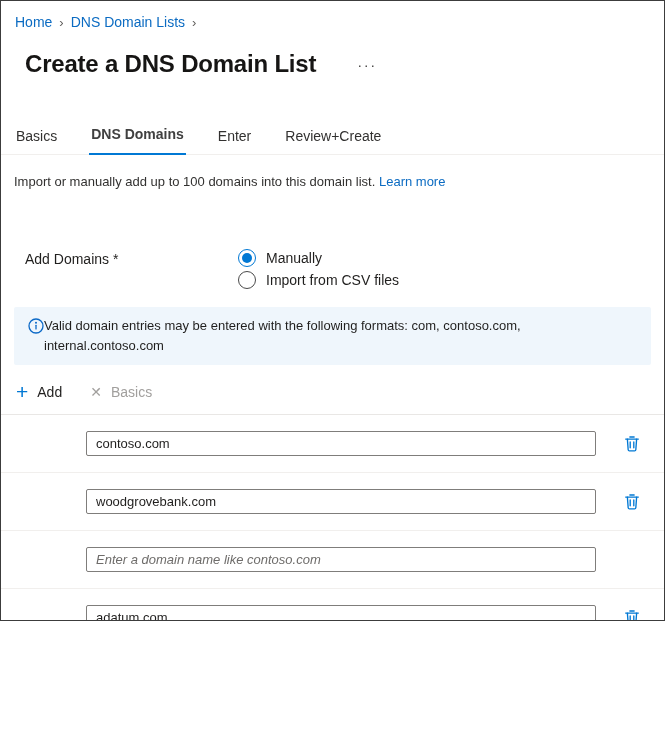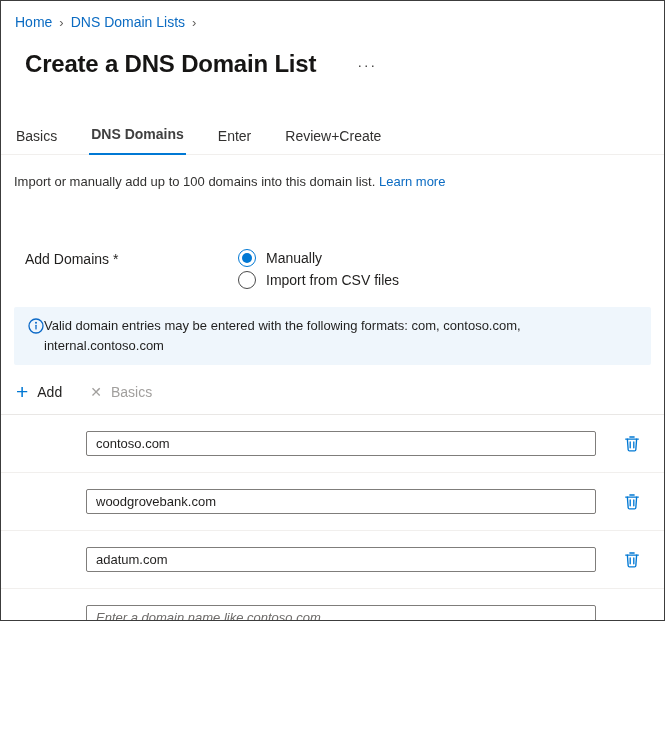--- a/index.html
+++ b/index.html
@@ -149,30 +149,30 @@
           <path d="M6.1 2.2h3.8"></path>
           <path d="M2.4 4.1h11.2"></path>
           <path d="M3.9 4.1l.7 9.4a1.1 1.1 0 0 0 1.1 1h4.6a1.1 1.1 0 0 0 1.1-1l.7-9.4"></path>
           <path d="M6.4 6.6v5.2"></path>
           <path d="M9.6 6.6v5.2"></path>
         </svg>
       </button>
     </div>
 
     <div class="grid-row">
+      <input class="domain-input" type="text" placeholder="Enter a domain name like contoso.com" style="">
+    </div>
+
+    <div class="grid-row">
       <input class="domain-input" type="text" value="adatum.com" style="">
       <button class="trash-btn">
         <svg width="18" height="19" viewBox="0 0 16 16" fill="none" stroke="#0078d4" stroke-width="1.2" stroke-linecap="round">
           <path d="M6.1 2.2h3.8"></path>
           <path d="M2.4 4.1h11.2"></path>
           <path d="M3.9 4.1l.7 9.4a1.1 1.1 0 0 0 1.1 1h4.6a1.1 1.1 0 0 0 1.1-1l.7-9.4"></path>
           <path d="M6.4 6.6v5.2"></path>
           <path d="M9.6 6.6v5.2"></path>
         </svg>
       </button>
     </div>
-
-    <div class="grid-row">
-      <input class="domain-input" type="text" placeholder="Enter a domain name like contoso.com" style="">
-    </div>
   </div>
 
 </div>
 
 </body></html>

